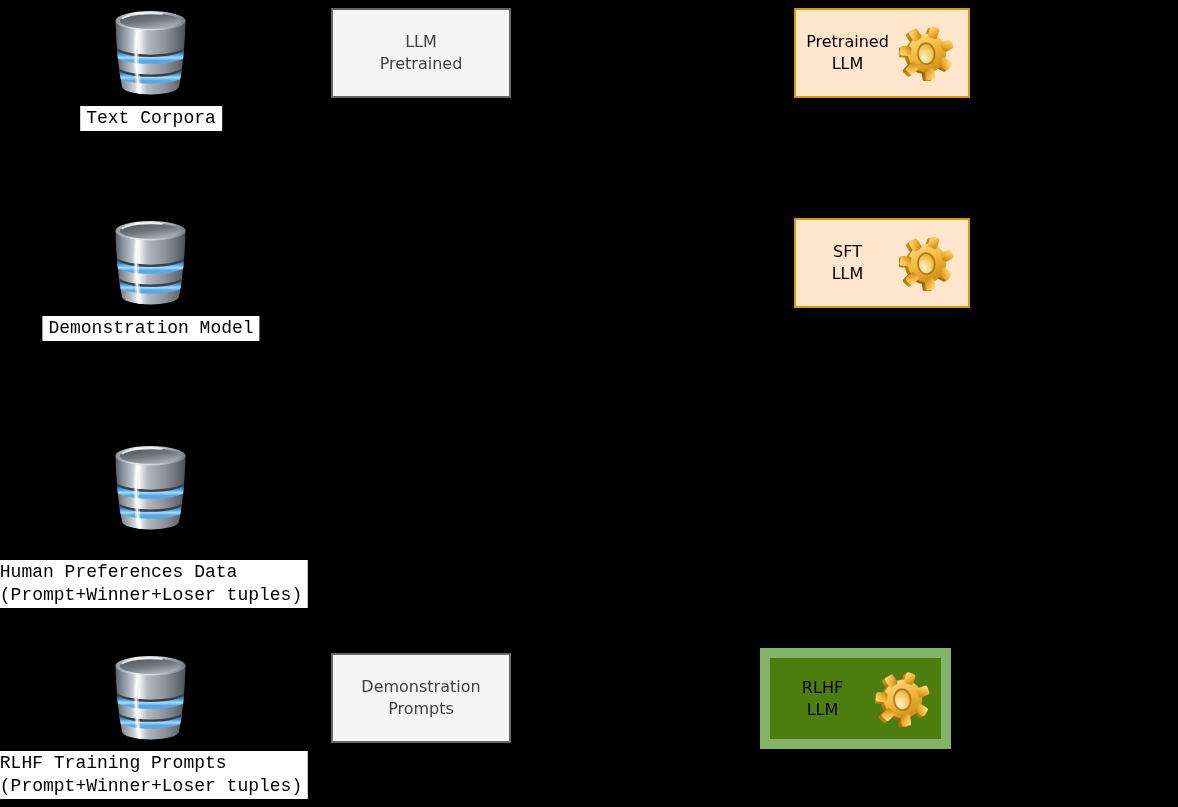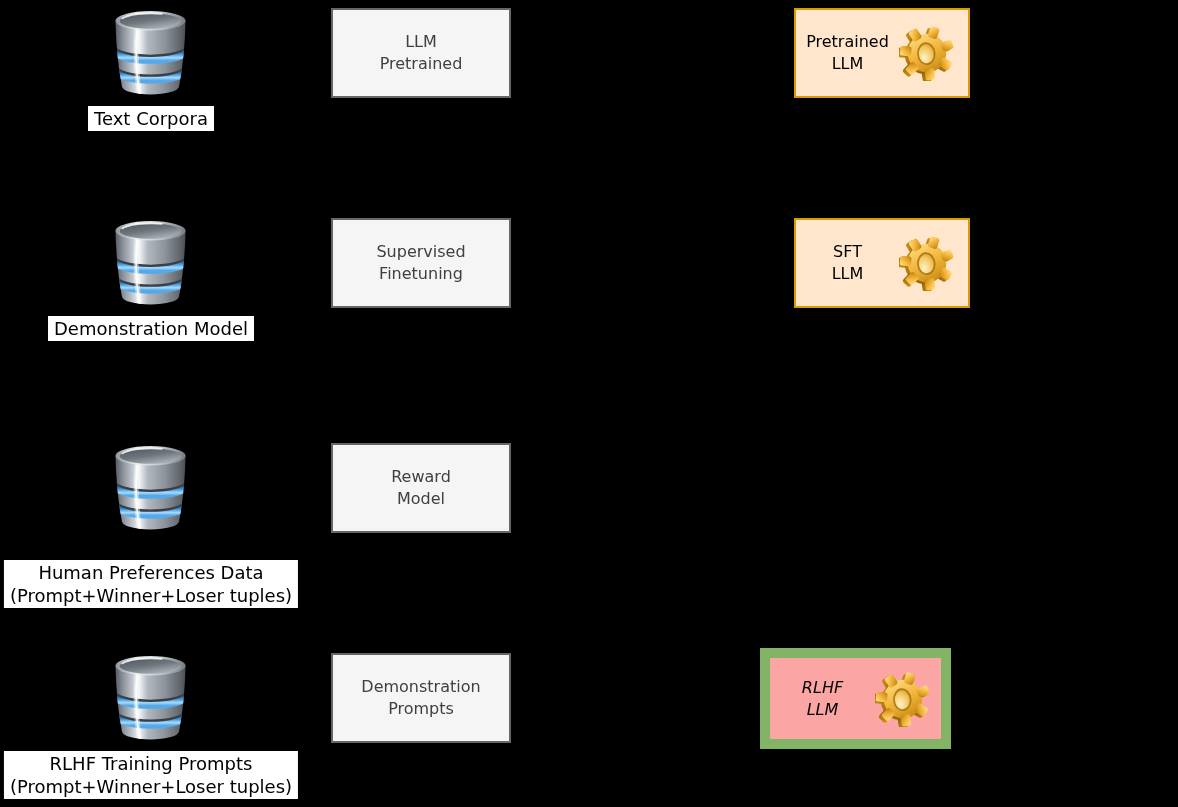--- a/index.html
+++ b/index.html
@@ -10,42 +10,42 @@
   .defs{position:absolute;width:0;height:0;overflow:hidden;}
 
   
   .db{position:absolute;left:109px;width:83px;height:94px;}
   .db.r0{top:6px}.db.r1{top:216px}.db.r2{top:441px}.db.r3{top:651px}
 
   
   .dlabel{
     position:absolute;left:151px;transform:translateX(-50%);
     background:#ffffff;color:#000;
-    font-size:18px;line-height:23px;text-align:center;
-    padding:1px 6px;white-space:nowrap;
+    font-size:18px;line-height:23px;text-align:left;
+    padding:1px 6px;white-space:nowrap;font-family:Liberation Mono, monospace;
   }
   .dlabel.r0{top:106px}.dlabel.r1{top:316px}.dlabel.r2{top:560px}.dlabel.r3{top:751px}
 
   
   .pbox{
     position:absolute;left:331px;width:180px;height:90px;box-sizing:border-box;
     background:#f5f5f5;border:2px solid #666666;
     display:flex;align-items:center;justify-content:center;
     color:#404040;font-size:16px;line-height:22px;text-align:center;
   }
   .pbox.r0{top:8px}.pbox.r1{top:218px}.pbox.r2{top:443px}.pbox.r3{top:653px}
 
   
   .mbox{
     position:absolute;left:794px;width:176px;height:90px;box-sizing:border-box;
     display:flex;align-items:center;
     color:#000;font-size:16px;line-height:22px;
   }
   .mbox.orange{background:#ffe6cc;border:2px solid #d79b00;}
-  .mbox.green{left:760px;top:648px;width:191px;height:101px;background:#fca5a5;border:10px solid #82b366;font-style:italic;}
+  .mbox.green{left:760px;top:648px;width:191px;height:101px;background:#4d7c0f;border:10px solid #82b366;}
   .mbox.r0{top:8px}.mbox.r1{top:218px}
   .mtext{flex:1;text-align:center;}
   .gear{width:56px;height:56px;flex:0 0 56px;margin-right:13px;}
   .mbox.green .gear{margin-right:10px;}
 </style>
 </head>
 <body>
 
 <div class="canvas">
 
@@ -161,49 +161,37 @@
         <use href="#sym-gear"></use>
       </svg>
   </div>
 
   <svg class="db r1">
       <use href="#sym-db"></use>
     </svg>
   <div class="dlabel r1">
     <span>Demonstration Model</span><br>
   </div>
-  <div class="pbox r1">
-    <div>
-      <span>Supervised</span><br>
-      <span>Finetuning</span>
-    </div>
-  </div>
   <div class="mbox orange r1">
     <div class="mtext">
       <span>SFT</span><br>
       <span>LLM</span>
     </div>
     <svg class="gear">
         <use href="#sym-gear"></use>
       </svg>
   </div>
 
   <svg class="db r2">
       <use href="#sym-db"></use>
     </svg>
   <div class="dlabel r2">
     <span>Human Preferences Data</span><br>
     <span>(Prompt+Winner+Loser tuples)</span>
   </div>
-  <div class="pbox r2">
-    <div>
-      <span>Reward</span><br>
-      <span>Model</span>
-    </div>
-  </div>
 
   <svg class="db r3">
       <use href="#sym-db"></use>
     </svg>
   <div class="dlabel r3">
     <span>RLHF Training Prompts</span><br>
     <span>(Prompt+Winner+Loser tuples)</span>
   </div>
   <div class="pbox r3">
     <div>

